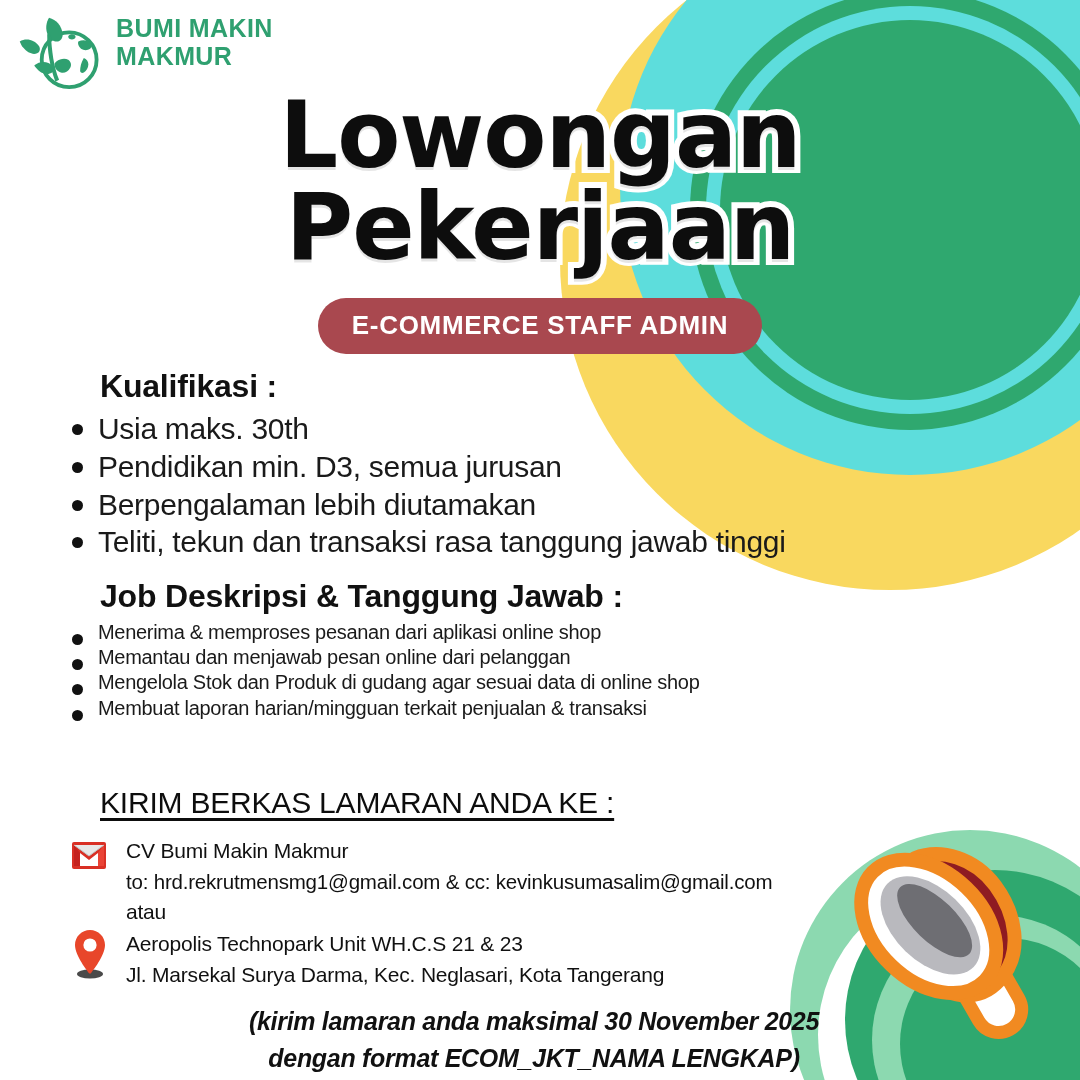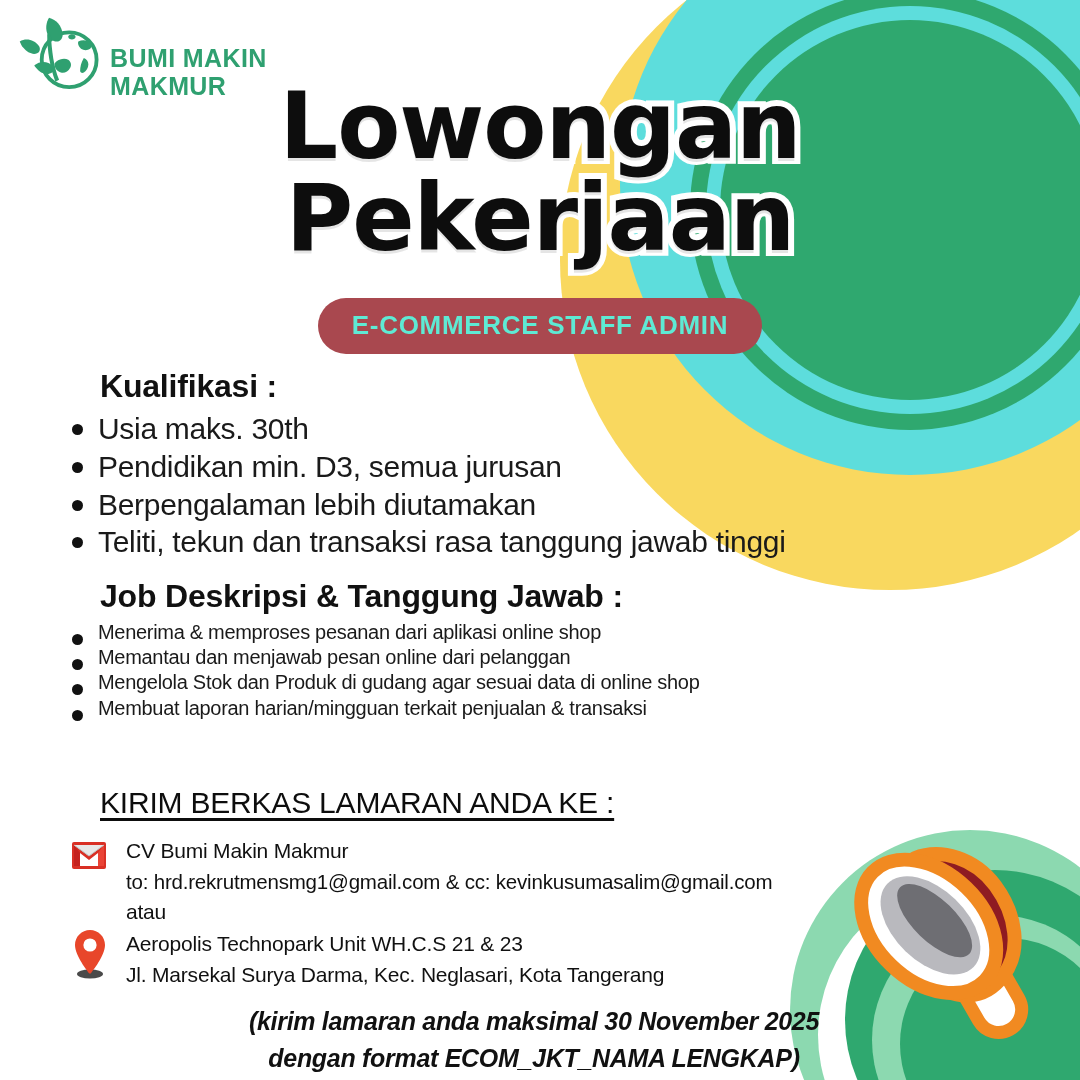--- a/index.html
+++ b/index.html
@@ -22,45 +22,45 @@
   .c-greenin   { width:380px; height:380px; left:720px; top:20px; background:#2FA86F; }
 
   
   .a-lightgreen { width:360px; height:360px; left:790px; top:830px; background:#8CD9B0; }
   .a-white1     { width:310px; height:310px; left:818px; top:880px; background:#ffffff; }
   .a-midgreen   { width:300px; height:300px; left:845px; top:870px; background:#2FA86F; }
   .a-lightgreen2{ width:250px; height:250px; left:872px; top:915px; background:#8CD9B0; }
   .a-midgreen2  { width:212px; height:212px; left:900px; top:938px; background:#2FA86F; }
 
   
-  .logo { position:absolute; left:14px; top:14px; display:flex; align-items:flex-end; gap:4px; }
+  .logo { position:absolute; left:14px; top:14px; display:flex; align-items:flex-start; gap:10px; }
   .logo-mark { width:92px; height:86px; flex:0 0 auto; }
   .logo-text { font-weight:bold; font-size:25px; line-height:1.12; color:#2FA070; letter-spacing:.4px; }
 
   
-  .title-wrap { position:absolute; left:0; top:83px; width:1080px; text-align:center; }
+  .title-wrap { position:absolute; left:0; top:92px; width:1080px; text-align:center; }
   .title-line {
     font-family:"DejaVu Sans", sans-serif;
     font-weight:bold;
     font-size:92px;
     line-height:0.96;
     color:#0d0d0d;
     letter-spacing:-1px;
     -webkit-text-stroke:12px #ffffff;
     paint-order:stroke fill;
     text-shadow:0 3px 0 rgba(0,0,0,.10);
   }
   .title-line.l2 { margin-top:4px; }
 
   
   .badge-row { position:absolute; left:0; top:298px; width:1080px; text-align:center; }
   .badge {
     display:inline-block;
     background:#A9484F;
-    color:#5eead4;
+    color:#ffffff;
     font-weight:bold;
     font-size:26px;
     letter-spacing:.7px;
     padding:12px 34px 13px;
     border-radius:30px;
   }
 
   
   .section { position:absolute; left:14px; width:1080px; }
   .sec-head {

